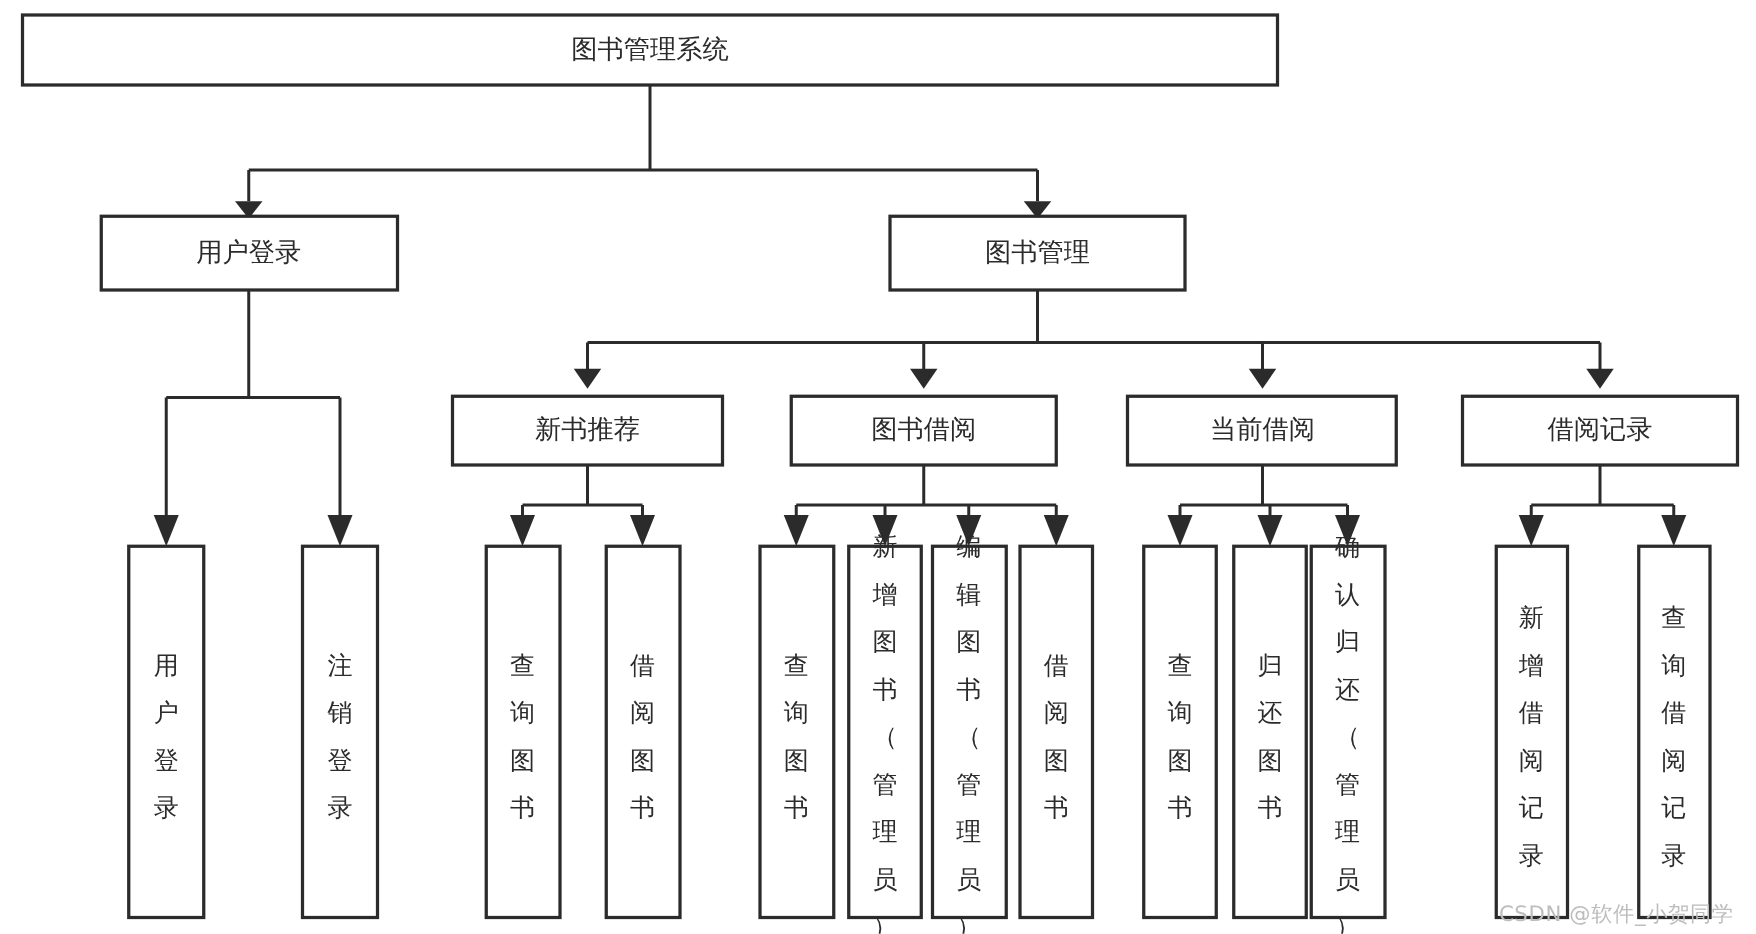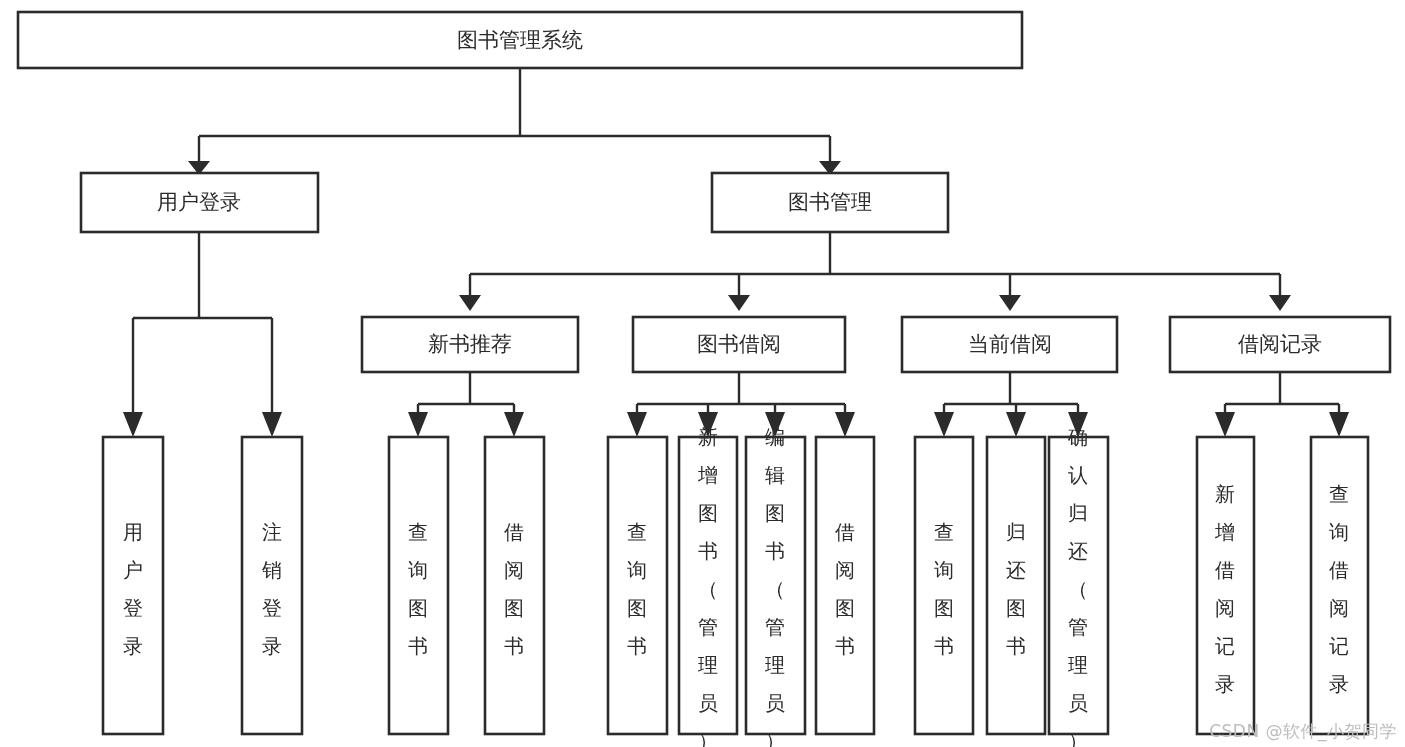--- a/index.html
+++ b/index.html
@@ -8,21 +8,21 @@
   #stage{position:relative;width:1405px;height:747px;background:#fff;}
   svg#diagram{position:absolute;left:0;top:0;width:1405px;height:747px;display:block;}
   .box{fill:#ffffff;stroke:#2b2b2b;stroke-width:2.6;}
   .link{stroke:#2b2b2b;stroke-width:2.4;fill:none;stroke-linecap:butt;}
   .arrowhead{fill:#2b2b2b;}
   .node-label{fill:#2b2b2b;font-size:21px;font-family:"DejaVu Sans","Liberation Sans",sans-serif;
               text-anchor:middle;dominant-baseline:middle;}
   .leaf-label{fill:#2b2b2b;font-size:20px;font-family:"DejaVu Sans","Liberation Sans",sans-serif;
               text-anchor:middle;}
   .leaf-label tspan{font-size:20px;}
-  .watermark{position:absolute;right:8px;bottom:4px;color:#bdbdbd;font-size:17px;
+  .watermark{position:absolute;right:18px;bottom:4px;color:#bdbdbd;font-size:17px;
              font-family:"DejaVu Sans","Liberation Sans",sans-serif;white-space:nowrap;
              letter-spacing:.5px;}
 </style>
 </head>
 <body>
 
 <div id="stage">
 
   <svg id="diagram" viewBox="0 0 1405 747">
 

